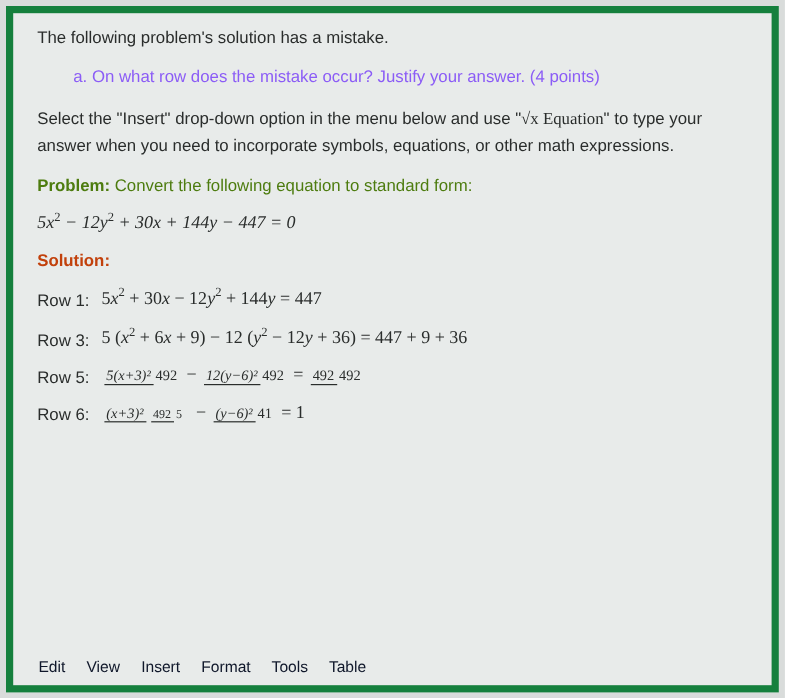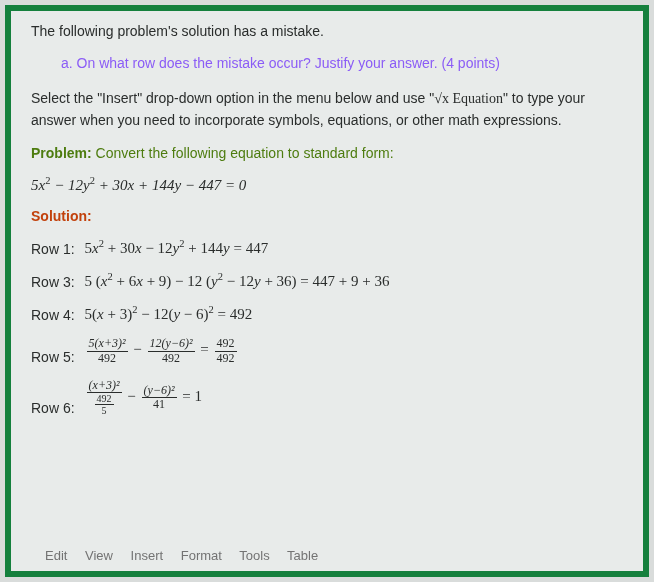--- a/index.html
+++ b/index.html
@@ -84,21 +84,21 @@
   }
   .math .n {
     font-style: normal;
   }
   sup {
     font-size: 0.7em;
     font-style: normal;
   }
   .frac {
     display: inline-flex;
-    flex-direction: column;
+    flex-direction: row;
     align-items: center;
     vertical-align: middle;
     font-size: 12px;
     margin: 0 2px;
   }
   .frac .top {
     border-bottom: 1px solid #2a2d2c;
     padding: 0 2px;
     line-height: 1.1;
   }
@@ -108,23 +108,23 @@
   }
   .smallfrac {
     font-size: 10px;
   }
   .sqrt {
     font-style: normal;
   }
   .menubar {
     position: absolute;
     bottom: 8px;
-    left: 34px;
+    left: 21px;
     font-size: 13px;
-    color: #737373;
+    color: #0f172a;
   }
   .menubar span {
     margin-right: 14px;
   }
 </style>
 </head>
 <body>
 
 <div class="container">
 
@@ -152,24 +152,20 @@
     <span class="row-label">Row 1:</span>
     <span class="math"><span class="n">5</span>x<sup>2</sup> <span class="n">+ 30</span>x <span class="n">− 12</span>y<sup>2</sup> <span class="n">+ 144</span>y <span class="n">= 447</span></span>
   </div>
 
 
   <div class="row">
     <span class="row-label">Row 3:</span>
     <span class="math"><span class="n">5 (</span>x<sup>2</sup> <span class="n">+ 6</span>x <span class="n">+ 9) − 12 (</span>y<sup>2</sup> <span class="n">− 12</span>y <span class="n">+ 36) = 447 + 9 + 36</span></span>
   </div>
 
-  <div class="row">
-    <span class="row-label">Row 4:</span>
-    <span class="math"><span class="n">5(</span>x <span class="n">+ 3)</span><sup>2</sup> <span class="n">− 12(</span>y <span class="n">− 6)</span><sup>2</sup> <span class="n">= 492</span></span>
-  </div>
 
   <div class="row">
     <span class="row-label">Row 5:</span>
     <span class="math">
       <span class="frac">
         <span class="top">5(x+3)²</span>
         <span class="bot n">492</span>
       </span>
       <span class="n"> − </span>
       <span class="frac">

